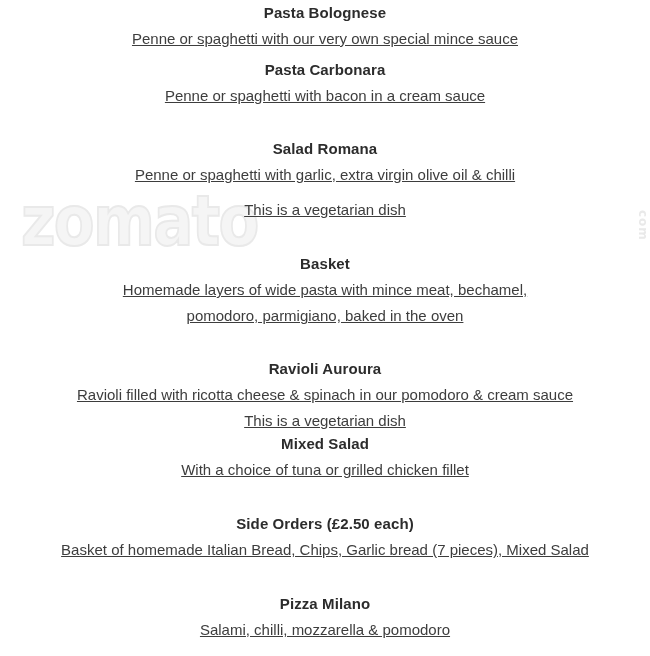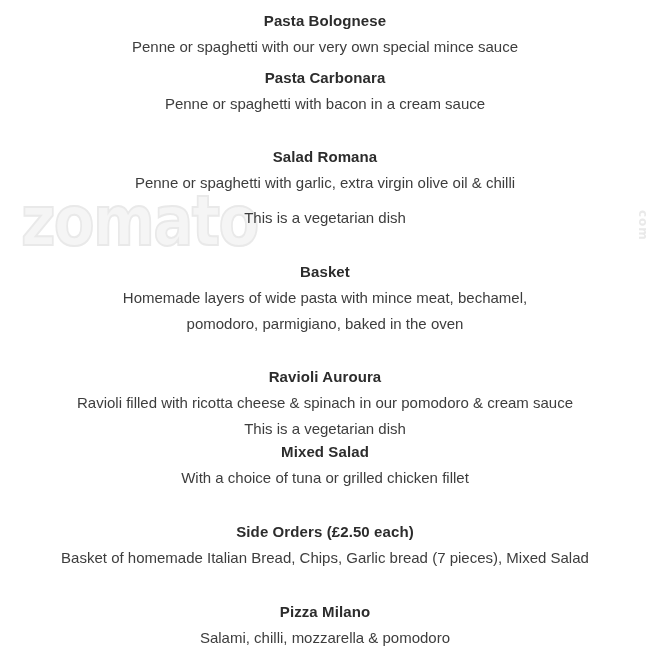--- a/index.html
+++ b/index.html
@@ -44,37 +44,37 @@
     font-size: 12px;
     font-weight: 700;
     letter-spacing: 1px;
     color: var(--watermark-color, #e9e9e9);
     margin-left: -6px;
     margin-top: 8px;
   }
   .menu {
     position: relative;
     z-index: 1;
-    padding-top: 8px;
   }
   .line {
     font-size: 15px;
     line-height: 26px;
     text-align: center;
     margin: 0 auto;
     max-width: 560px;
   }
   .title {
     font-weight: 700;
     color: var(--title-color, #2c2c2c);
     letter-spacing: 0.1px;
   }
   .desc, .note {
     font-weight: 400;
     color: var(--body-color, #3d3d3d);
+    text-decoration: underline;
   }
   
   .m-xs  { margin-top: 5px; }
   .m-lg  { margin-top: 27px; }
   .m-xl  { margin-top: 28px; }
   .m-neg { margin-top: -3px; }
   .note-gap { margin-top: 9px; }
 </style>
 </head>
 <body>

